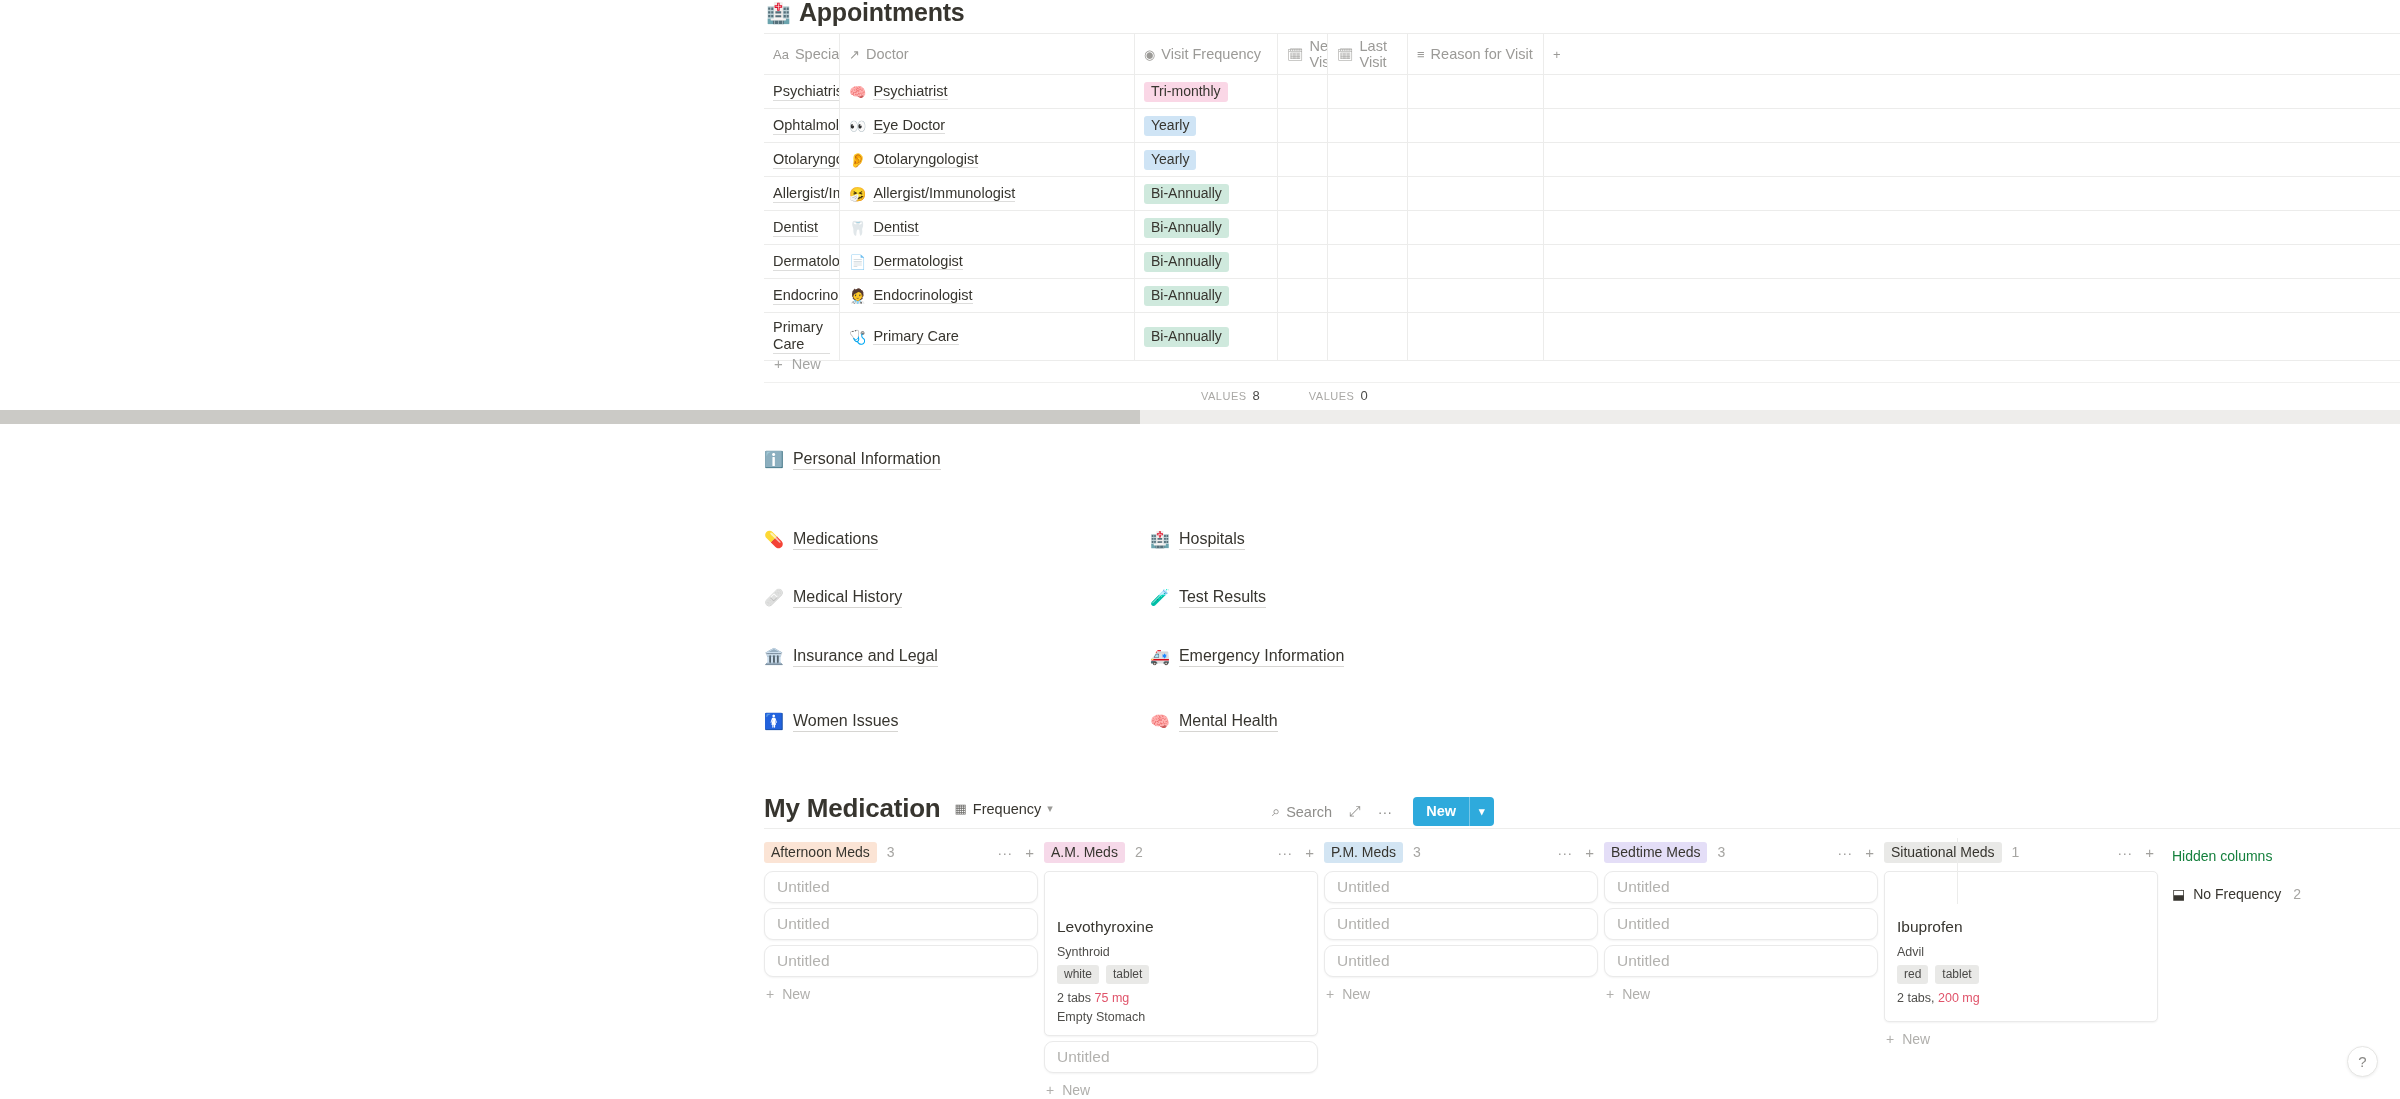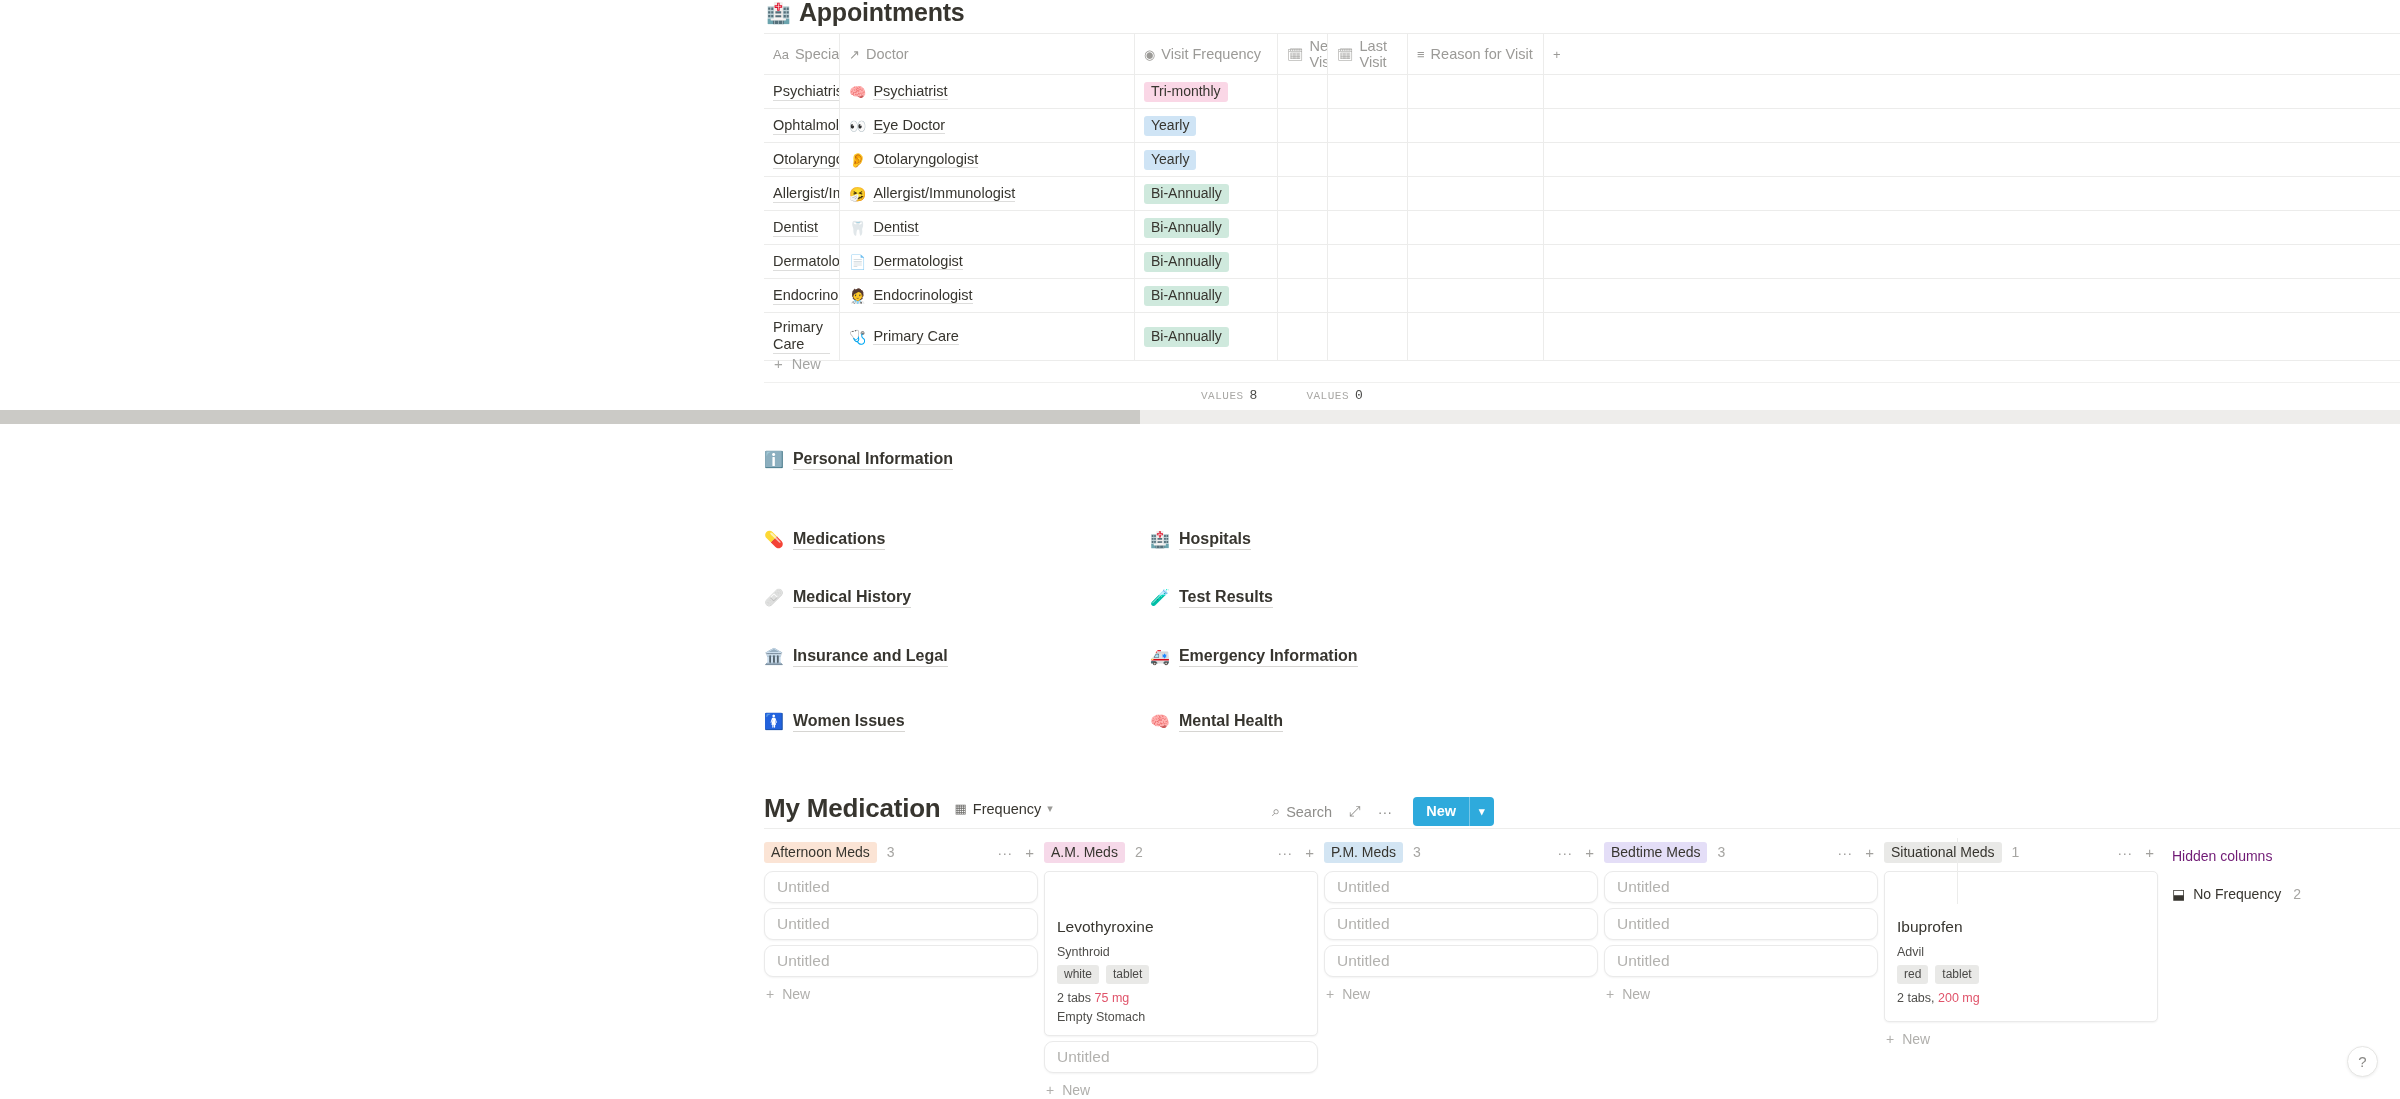--- a/index.html
+++ b/index.html
@@ -65,21 +65,21 @@
     display: flex; align-items: center; gap: 9px;
     padding: 7px 10px; width: 1636px;
   }
   .newrow .plus { font-size: 15px; }
 
   .vals-row {
     position: absolute; left: 764px; top: 382px; width: 1636px;
     height: 26px; display: flex; align-items: center;
     border-top: 1px solid #f0f0ef;
   }
-  .valbox { font-size: 12px; color: #a9a8a5; display: flex; gap: 6px; align-items: baseline; font-family: Liberation Mono, monospace;}
+  .valbox { font-size: 12px; color: #a9a8a5; display: flex; gap: 6px; align-items: baseline;}
   .valbox .lab { letter-spacing: 0.5px; text-transform: uppercase; font-size: 11px;}
   .valbox .num { color: #4a4a48; font-size: 13px; font-weight: 500;}
   .valbox.v1 { margin-left: 437px; }
   .valbox.v2 { margin-left: 49px; }
 
   
   .hscroll {
     position: absolute; left: 0; top: 410px; width: 2400px; height: 14px;
     background: #eeedeb;
   }
@@ -88,21 +88,21 @@
     background: #cbcac6;
   }
 
   
   .linkline {
     position: absolute;
     display: flex; align-items: center; gap: 9px;
     font-size: 16px; color: #37352f; white-space: nowrap;
   }
   .linkline .emo { font-size: 16px; line-height: 1; }
-  .linkline .lbl { border-bottom: 1px solid #d6d5d2; padding-bottom: 1px; font-weight: bold; }
+  .linkline .lbl { border-bottom: 1px solid #d6d5d2; padding-bottom: 1px; }
 
   
   .board-title {
     position: absolute; left: 764px; top: 793px;
     display: flex; align-items: center; gap: 14px;
   }
   .board-title .tt { font-size: 26px; font-weight: 600; color: #37352f; letter-spacing: -0.2px;}
   .board-view {
     display: flex; align-items: center; gap: 6px;
     font-size: 14.5px; color: #37352f;
@@ -162,21 +162,21 @@
   .card .cnote { font-size: 12.5px; color: #4f4e4b; }
 
   .col-new {
     display: flex; align-items: center; gap: 8px;
     color: #b0afac; font-size: 14px; padding: 9px 4px 0 2px;
   }
 
   .hidden-cols {
     margin-left: 8px; width: 220px; padding-top: 4px;
   }
-  .hidden-label { font-size: 14px; color: #701a75; height: 28px; display:flex; align-items:center;}
+  .hidden-label { font-size: 14px; color: #15803d; height: 28px; display:flex; align-items:center;}
   .hidden-group { display: flex; align-items: center; gap: 8px; font-size: 14px; color: #37352f; margin-top: 16px;}
   .hidden-group .hcount { color:#a6a5a2; margin-left:4px; }
   .vline { position:absolute; left:1957px; top:838px; width:1px; height:66px; background:#ececeb; }
 
   .help-btn {
     position: absolute; right: 22px; bottom: 22px;
     width: 31px; height: 31px; border-radius: 50%;
     border: 1px solid #e6e6e4; background: #fff;
     display: flex; align-items: center; justify-content: center;
     font-size: 15px; color: #8a8986;

